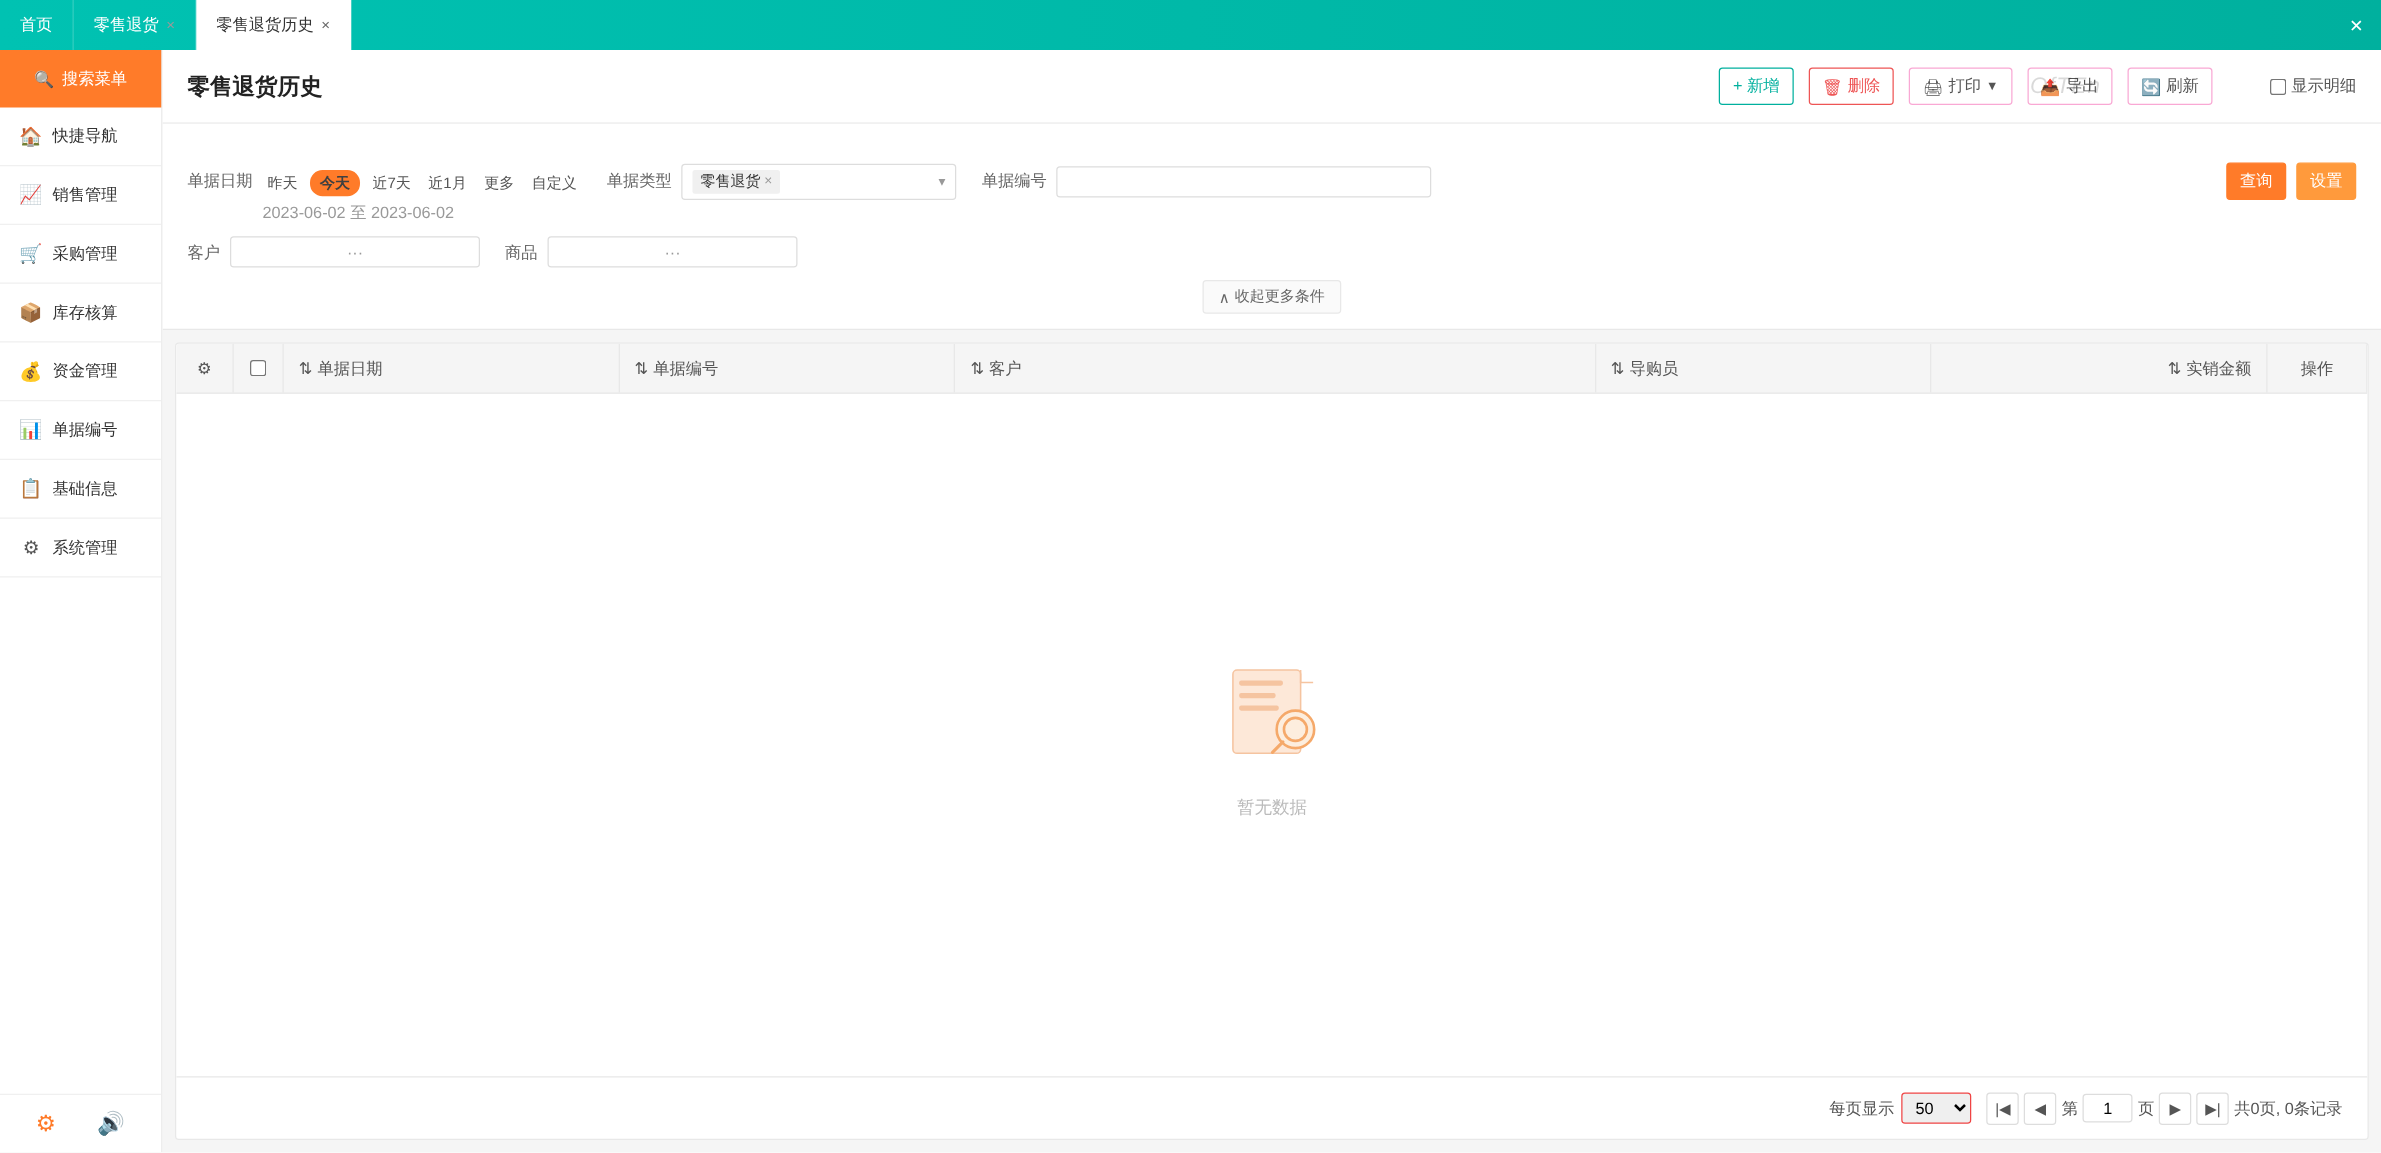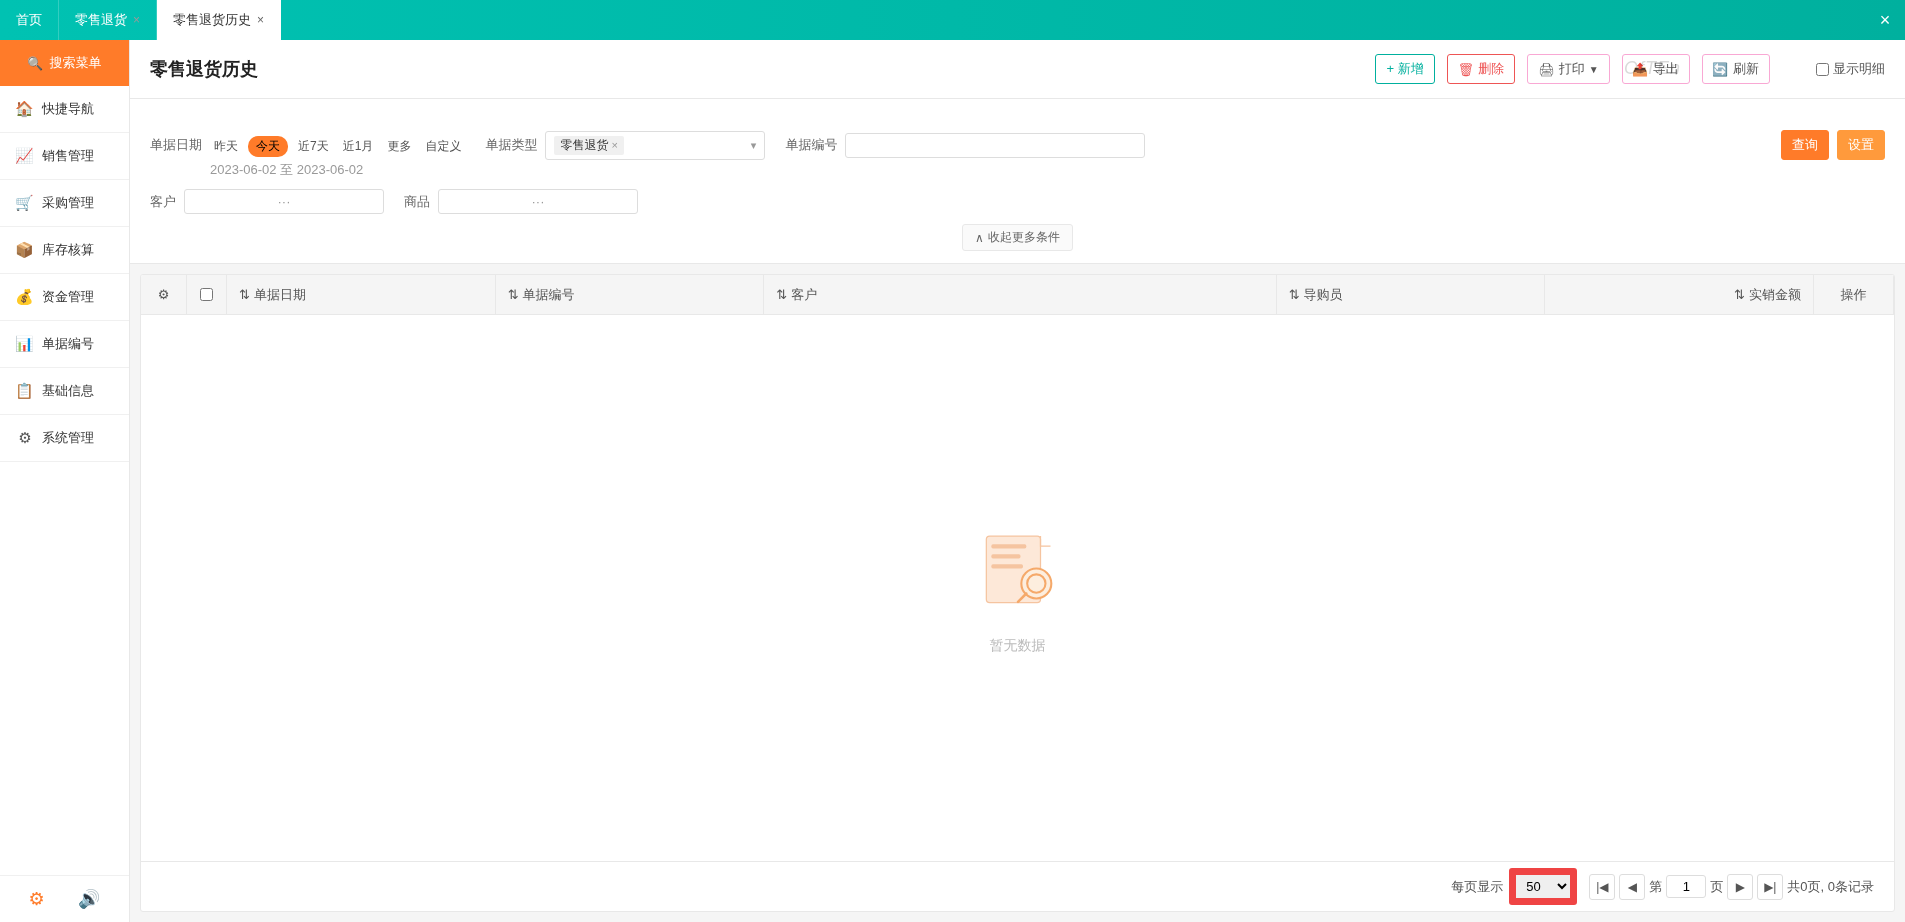--- a/index.html
+++ b/index.html
@@ -187,23 +187,24 @@
     }
     .date-btn {
       font-size: 12px;
       color: #555;
       cursor: pointer;
       padding: 2px 4px;
       border-radius: 2px;
     }
     .date-btn.active {
       background: #ff7b29;
-      color: #000000;
+      color: #404040;
       border-radius: 10px;
       padding: 2px 8px;
+      font-weight: bold;
     }
     .date-range {
       font-size: 13px;
       color: #999;
       margin-top: 2px;
     }
     .filter-input {
       border: 1px solid #ddd;
       border-radius: 3px;
       padding: 4px 8px;
@@ -334,21 +335,21 @@
       font-size: 13px;
       color: #555;
       flex-shrink: 0;
     }
     .pagination-page-size {
       display: flex;
       align-items: center;
       gap: 6px;
     }
     .page-size-select {
-      border: 7px solid #ef4444;
+      border: 1px solid #ef4444;
       border-radius: 3px;
       padding: 3px 6px;
       font-size: 13px;
     }
     .pagination-nav {
       display: flex;
       align-items: center;
       gap: 4px;
     }
     .page-nav-btn {

